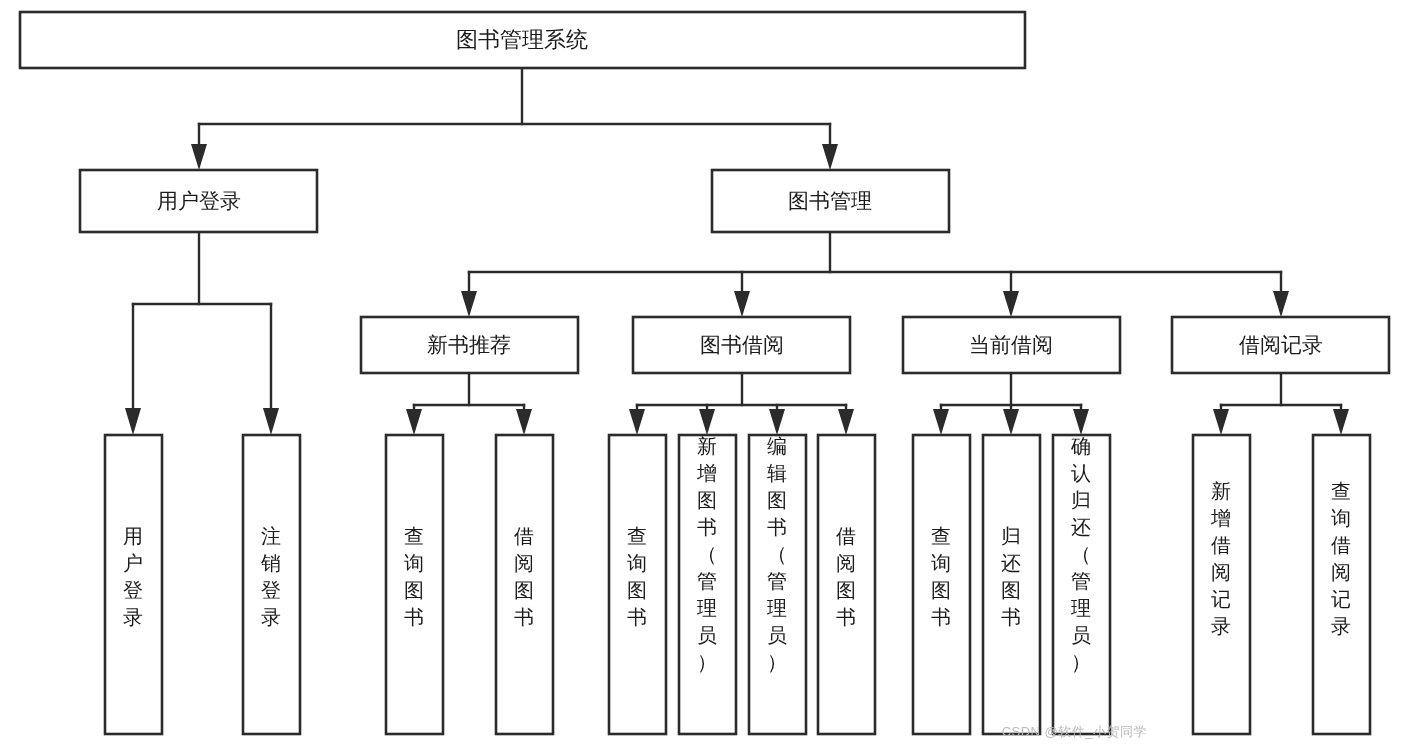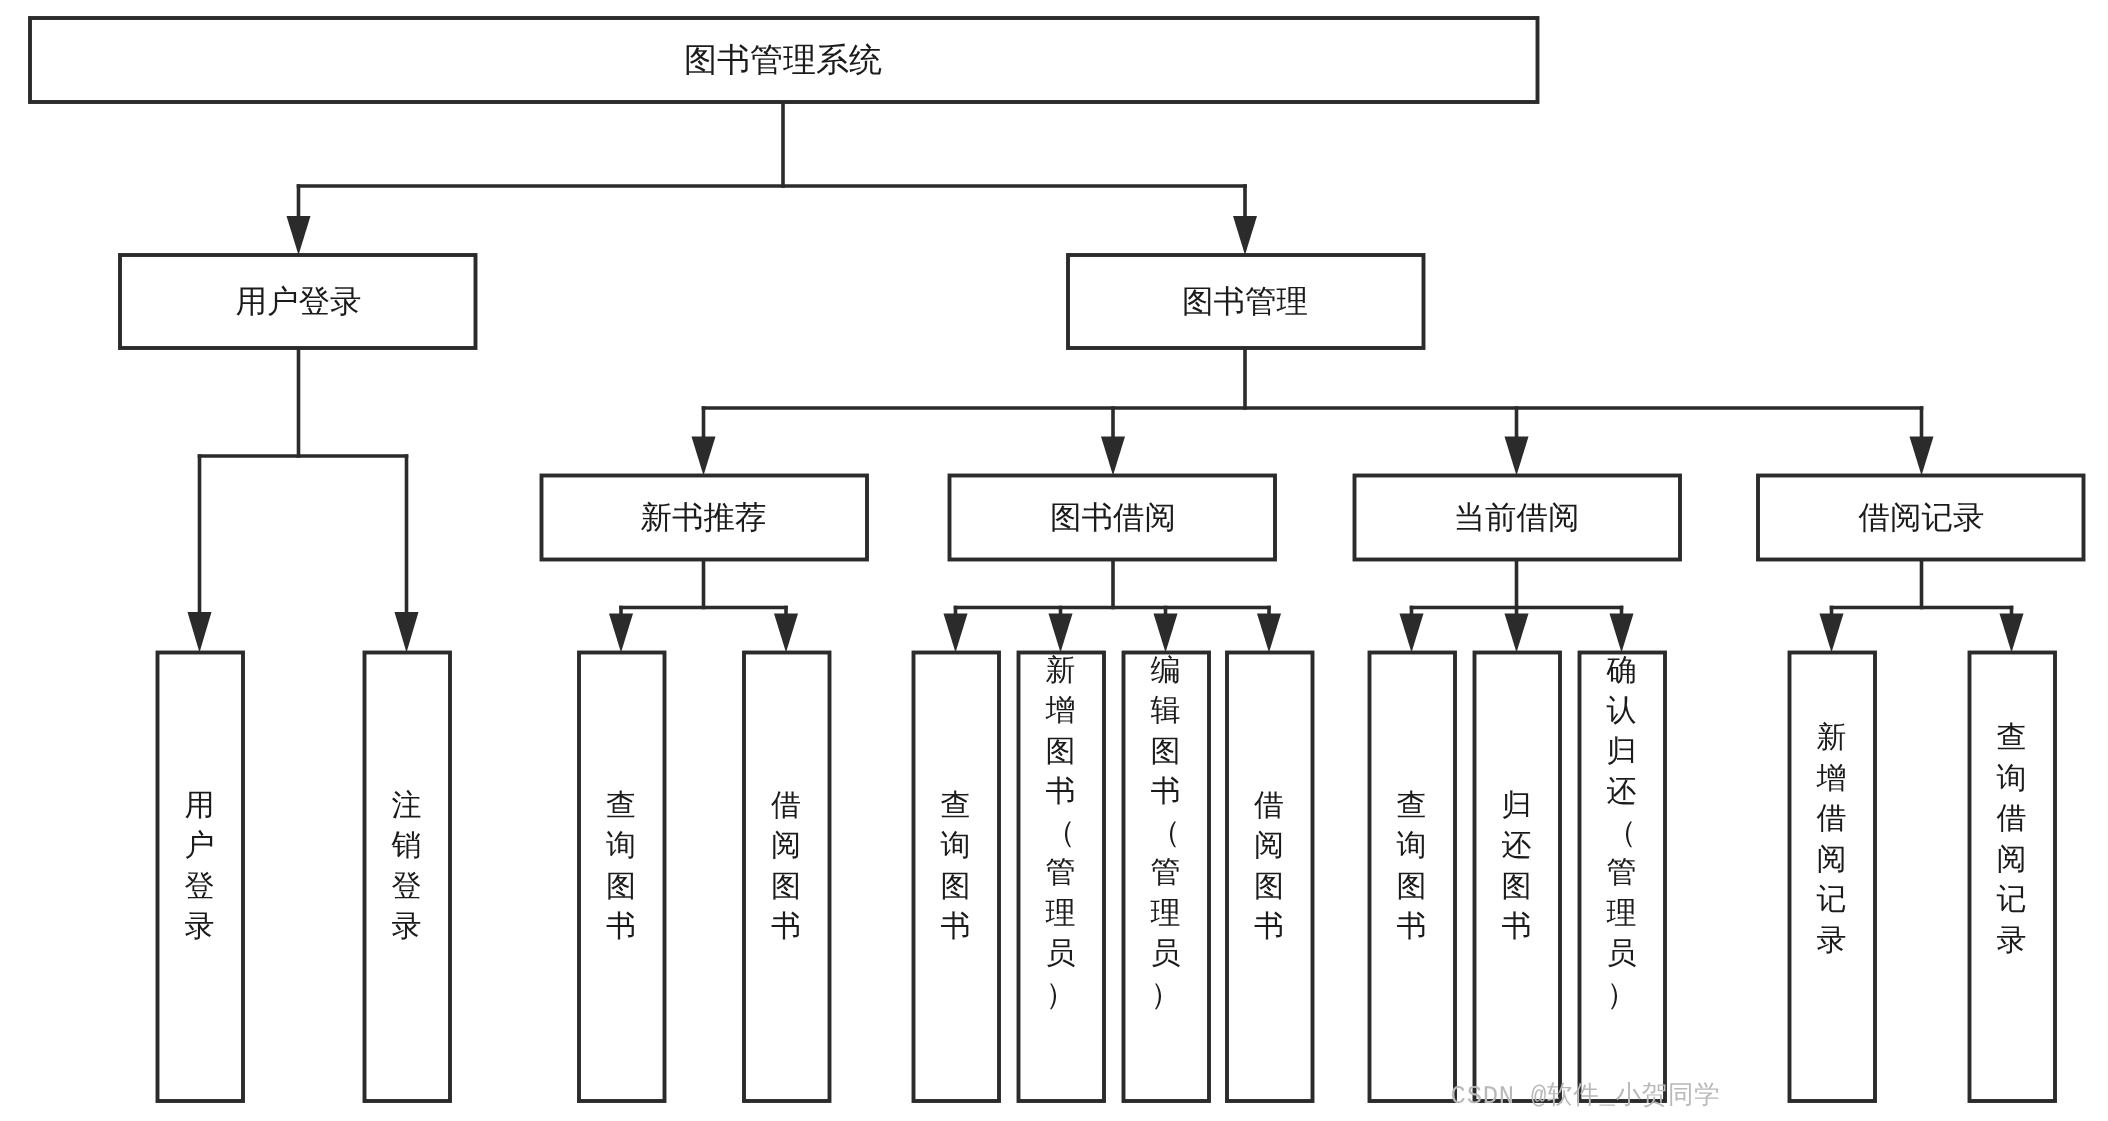--- a/index.html
+++ b/index.html
@@ -56,22 +56,22 @@
     fill: #1b1b1b;
     text-anchor: middle;
   }
   .title-label {
     font-size: 22px;
   }
   .watermark {
     position: absolute;
     right: 8px;
     bottom: 6px;
-    font-family: Liberation Mono, monospace;
-    font-size: 17px;
+    font-family: Liberation Sans, sans-serif;
+    font-size: 13px;
     color: #b9b9b9;
     letter-spacing: 0.5px;
     white-space: nowrap;
     user-select: none;
   }
 </style>
 </head>
 <body style="background: rgb(255, 255, 255);">
 
 <div id="diagram-root">

